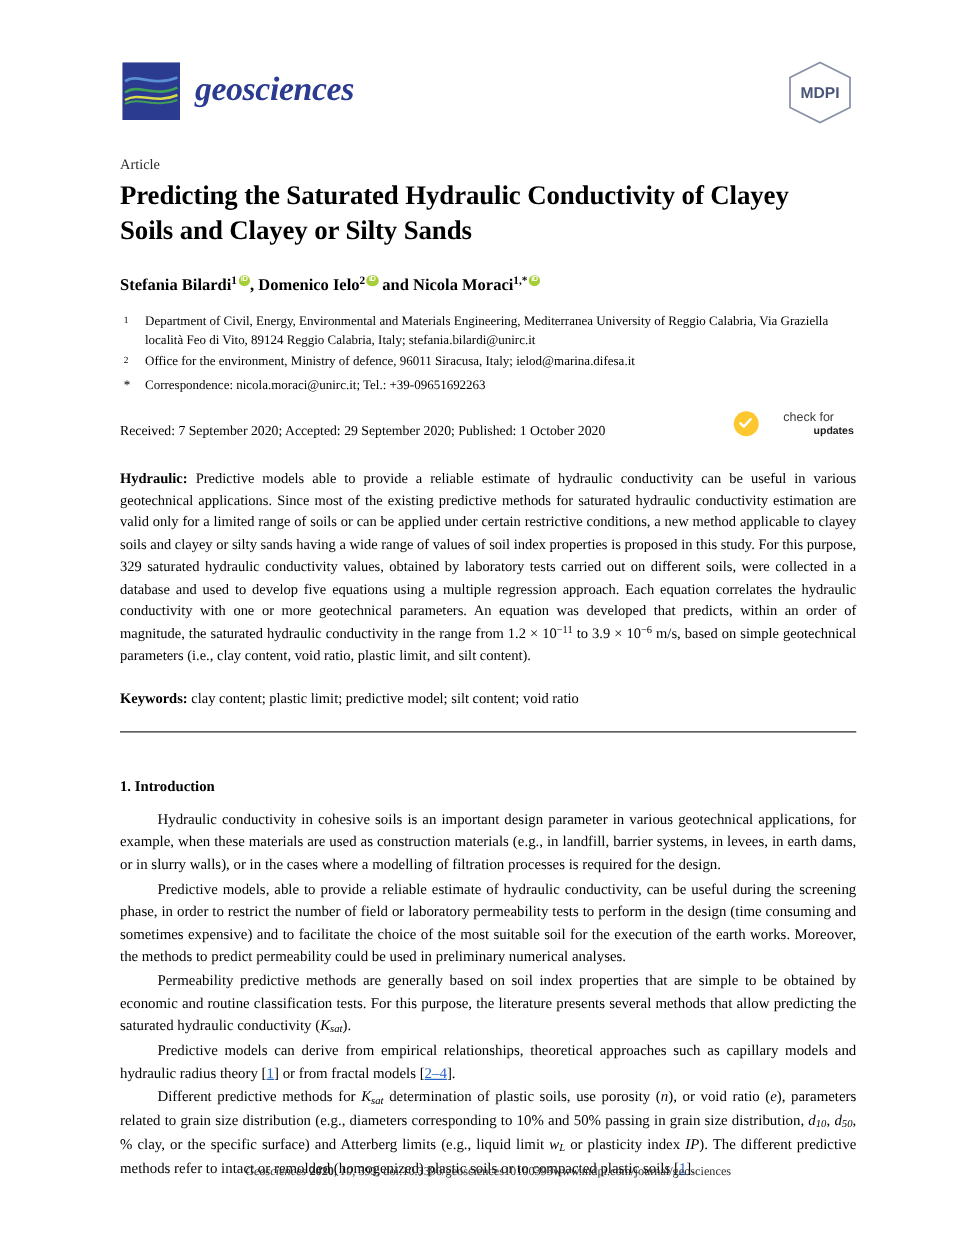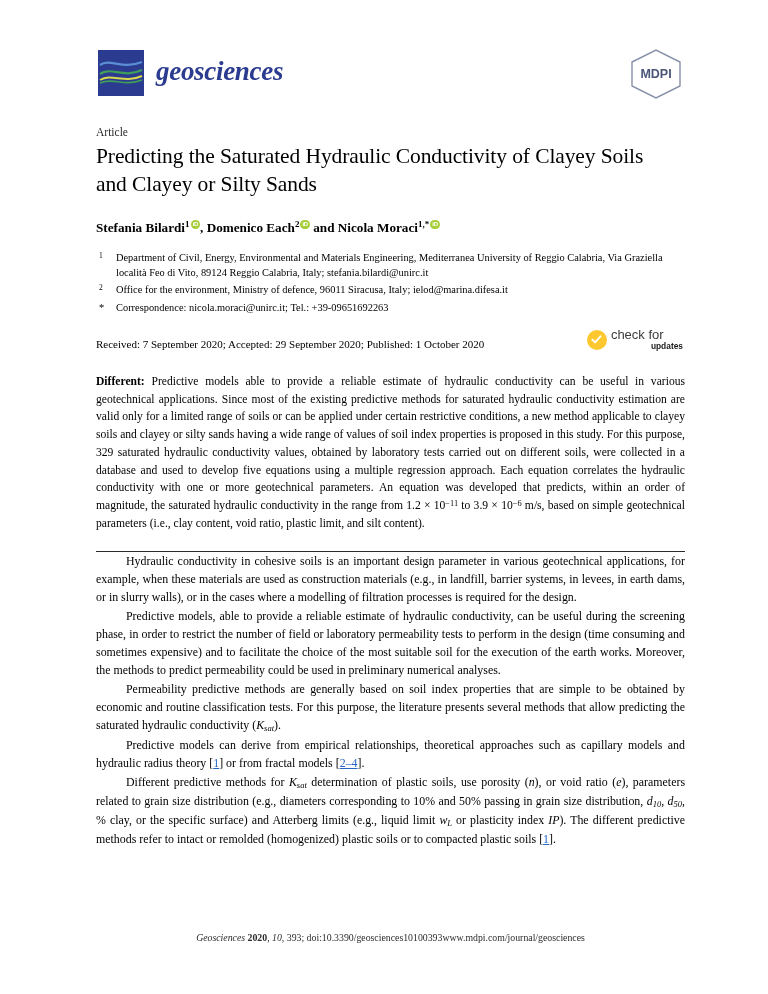--- a/index.html
+++ b/index.html
@@ -78,21 +78,21 @@
 
   
   .article-kicker {
     font-size: 11.5px;
     color: #2b2b2b;
     margin-top: 14px;
     margin-bottom: 5px;
   }
   .paper-title {
     font-size: 21.5px;
-    font-weight: normal;
+    font-weight: bold;
     line-height: 1.28;
     letter-spacing: -0.1px;
     margin: 0 0 20px 0;
     max-width: 560px;
   }
 
   
   .authors {
     font-size: 13.2px;
     font-weight: bold;
@@ -190,21 +190,21 @@
     left: 4.5px;
     top: 4px;
     width: 11px;
     height: 11px;
   }
   .cfu-labels {
     font-family: "Liberation Sans", sans-serif;
     line-height: 1.12;
     color: #3b3b3b;
   }
-  .cfu-l1 { font-size: 13px; display: block; }
+  .cfu-l1 { font-size: 10px; display: block; text-align: center; }
   .cfu-l2 { font-size: 8.4px; font-weight: bold; display: block; color: #1a1a1a; padding-left: 40px; }
 
   
   .abstract {
     font-size: 11.6px;
     line-height: 1.53;
     text-align: justify;
     margin-bottom: 16px;
   }
   .abstract b, .keywords b {
@@ -284,21 +284,21 @@
         <rect x="10" y="17" width="38" height="18" fill="#ffffff"></rect>
         <text class="mdpi-text" x="29" y="30" text-anchor="middle">MDPI</text>
       </svg>
     </div>
   </div>
 
   <div class="article-kicker">Article</div>
   <h1 class="paper-title">Predicting the Saturated Hydraulic Conductivity of Clayey Soils and Clayey or Silty Sands</h1>
 
   <div class="authors">
-    <span>Stefania Bilardi</span><sup>1</sup><span class="orcid"></span><span>, </span><span>Domenico Each</span><sup>2</sup><span class="orcid"></span><span> and </span><span>Nicola Moraci</span><sup>1,*</sup><span class="orcid"></span>
+    <span>Stefania Bilardi</span><sup>1</sup><span class="orcid"></span><span>, </span><span>Domenico Ielo</span><sup>2</sup><span class="orcid"></span><span> and </span><span>Nicola Moraci</span><sup>1,*</sup><span class="orcid"></span>
   </div>
 
   <div class="affiliations">
     <div class="aff-row">
       <div class="aff-marker"><sup>1</sup></div>
       <div class="aff-body">Department of Civil, Energy, Environmental and Materials Engineering, Mediterranea University of Reggio Calabria, Via Graziella località Feo di Vito, 89124 Reggio Calabria, Italy; stefania.bilardi@unirc.it</div>
     </div>
     <div class="aff-row">
       <div class="aff-marker"><sup>2</sup></div>
       <div class="aff-body">Office for the environment, Ministry of defence, 96011 Siracusa, Italy; ielod@marina.difesa.it</div>
@@ -318,28 +318,33 @@
         </svg>
       </div>
       <div class="cfu-labels">
         <span class="cfu-l1">check for</span>
         <span class="cfu-l2">updates</span>
       </div>
     </div>
   </div>
 
   <div class="abstract">
-    <b>Different:</b>
+    <b>Hydraulic:</b>
     <span>Predictive models able to provide a reliable estimate of hydraulic conductivity can be useful in various geotechnical applications. Since most of the existing predictive methods for saturated hydraulic conductivity estimation are valid only for a limited range of soils or can be applied under certain restrictive conditions, a new method applicable to clayey soils and clayey or silty sands having a wide range of values of soil index properties is proposed in this study. For this purpose, 329 saturated hydraulic conductivity values, obtained by laboratory tests carried out on different soils, were collected in a database and used to develop five equations using a multiple regression approach. Each equation correlates the hydraulic conductivity with one or more geotechnical parameters. An equation was developed that predicts, within an order of magnitude, the saturated hydraulic</span>
     <span>conductivity in the range from 1.2 × 10</span><sup class="exp">−11</sup><span> to 3.9 × 10</span><sup class="exp">−6</sup><span> m/s, based on simple geotechnical parameters (i.e., clay content, void ratio, plastic limit, and silt content).</span>
   </div>
 
+  <div class="keywords">
+    <b>Keywords:</b>
+    <span>clay content; plastic limit; predictive model; silt content; void ratio</span>
+  </div>
 
   <hr class="rule">
 
+  <div class="section-heading">1. Introduction</div>
 
   <p class="body-par">Hydraulic conductivity in cohesive soils is an important design parameter in various geotechnical applications, for example, when these materials are used as construction materials (e.g., in landfill, barrier systems, in levees, in earth dams, or in slurry walls), or in the cases where a modelling of filtration processes is required for the design.</p>
 
   <p class="body-par">Predictive models, able to provide a reliable estimate of hydraulic conductivity, can be useful during the screening phase, in order to restrict the number of field or laboratory permeability tests to perform in the design (time consuming and sometimes expensive) and to facilitate the choice of the most suitable soil for the execution of the earth works. Moreover, the methods to predict permeability could be used in preliminary numerical analyses.</p>
 
   <p class="body-par"><span>Permeability predictive methods are generally based on soil index properties that are simple to be obtained by economic and routine classification tests. For this purpose, the literature presents several methods that allow predicting the saturated hydraulic conductivity (</span><i>K</i><sub><i>sat</i></sub><span>).</span></p>
 
   <p class="body-par"><span>Predictive models can derive from empirical relationships, theoretical approaches such as capillary models and hydraulic radius theory [</span><a class="cite" href="#">1</a><span>] or from fractal models [</span><a class="cite" href="#">2–4</a><span>].</span></p>
 
   <p class="body-par"><span>Different predictive methods for </span><i>K</i><sub><i>sat</i></sub><span> determination of plastic soils, use porosity (</span><i>n</i><span>), or void ratio (</span><i>e</i><span>), parameters related to grain size distribution (e.g., diameters corresponding to 10% and 50% passing in grain size distribution, </span><i>d</i><sub><i>10</i></sub><span>, </span><i>d</i><sub><i>50</i></sub><span>, % clay, or the specific surface) and Atterberg limits (e.g., liquid limit </span><i>w</i><sub><i>L</i></sub><span> or plasticity index </span><i>IP</i><span>). The different predictive methods refer to intact or remolded (homogenized) plastic soils or to compacted plastic soils [</span><a class="cite" href="#">1</a><span>].</span></p>

